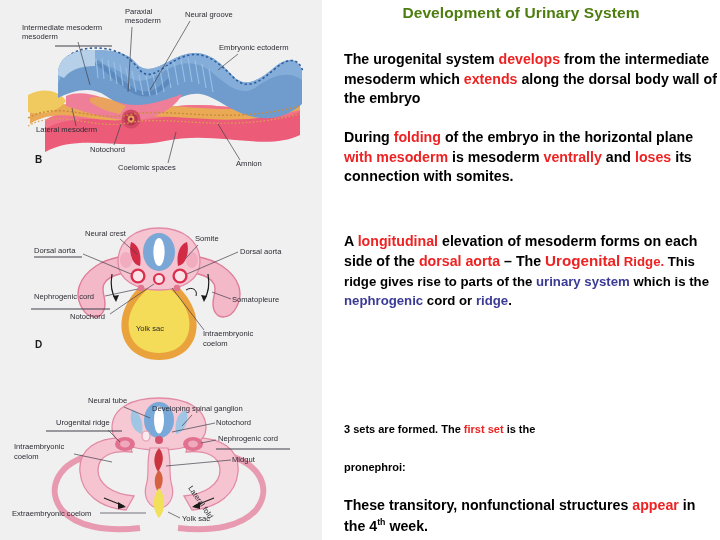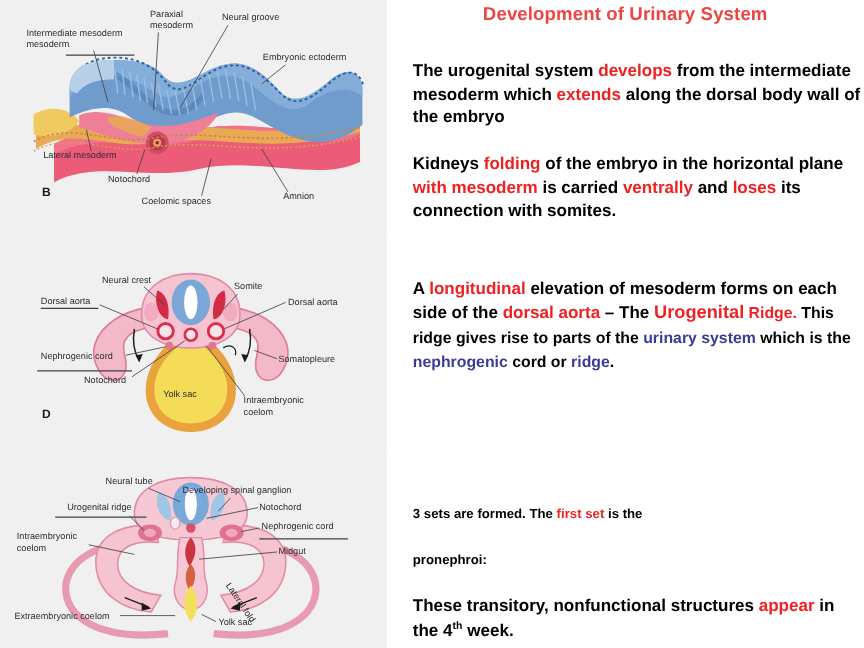--- a/index.html
+++ b/index.html
@@ -26,21 +26,21 @@
   .lead{stroke:#41414b;stroke-width:.7;fill:none;}
   .ul{stroke:#41414b;stroke-width:1.1;}
   .pnl{font-weight:bold;font-size:10px;fill:#1a1a1a;}
 
   
   #text-column{
     position:absolute;left:322px;top:0;width:398px;height:540px;
   }
   .title{
     font-weight:bold;
-    color:#ef4444;
+    color:#4d7c0f;
     text-align:center;
     letter-spacing:.1px;
   }
   #title-1{position:absolute;left:0;top:4px;width:398px;font-size:15.5px;}
   #title-2{position:absolute;left:0;top:370px;width:398px;font-size:15.5px;}
 
   .para{
     position:absolute;
     font-weight:bold;
     color:#000000;
@@ -313,21 +313,21 @@
 
   <div id="text-column">
 
     <div class="title" id="title-1">Development of Urinary System</div>
 
     <div class="para" id="para-1">
       <span>The urogenital system </span><span class="red">develops</span><span> from the intermediate mesoderm which </span><span class="red">extends</span><span> along the dorsal body wall of the embryo</span>
     </div>
 
     <div class="para" id="para-2">
-      <span>Kidneys </span><span class="red">folding</span><span> of the embryo in the horizontal plane </span><span class="red">with mesoderm</span><span> is carried </span><span class="red">ventrally</span><span> and </span><span class="red">loses</span><span> its connection with somites.</span>
+      <span>During </span><span class="red">folding</span><span> of the embryo in the horizontal plane </span><span class="red">with mesoderm</span><span> is mesoderm </span><span class="red">ventrally</span><span> and </span><span class="red">loses</span><span> its connection with somites.</span>
     </div>
 
     <div class="para" id="para-3">
       <span>A </span><span class="red">longitudinal</span><span> elevation of mesoderm forms on each side of the </span><span class="red">dorsal aorta</span><span> – The </span><span class="red big">Urogenital</span><span class="red sm"> Ridge.</span><span class="sm"> This ridge gives rise to parts of the </span><span class="indigo sm">urinary system</span><span class="sm"> which is the </span><span class="indigo sm">nephrogenic</span><span class="sm"> cord or </span><span class="indigo sm">ridge</span><span class="sm">.</span>
     </div>
 
 
     <div class="para" id="para-4">
       <span>3 sets are formed. The </span><span class="red">first set</span><span> is the</span><br>
       <span>pronephroi:</span>

